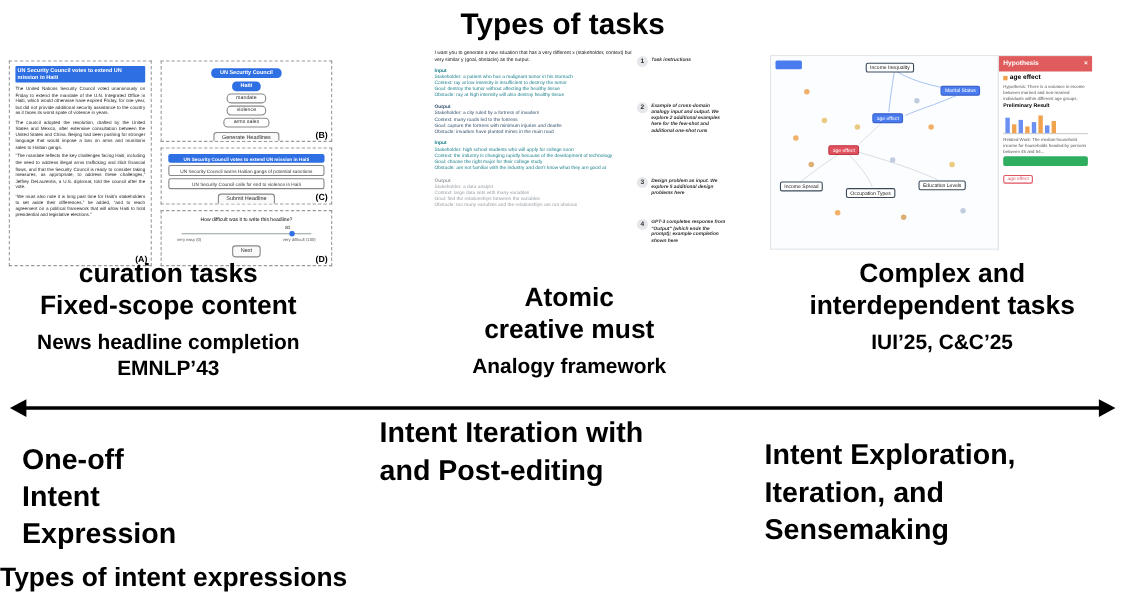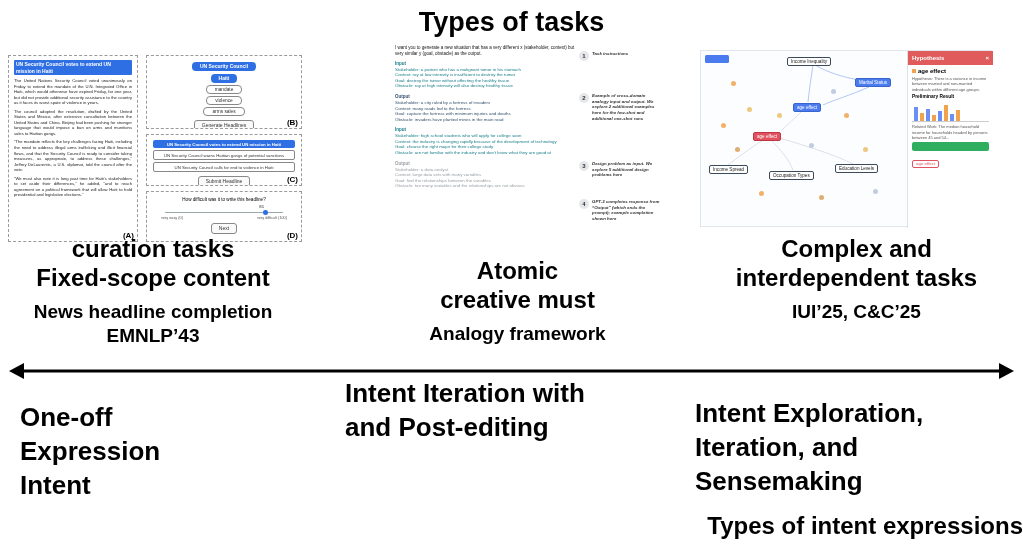--- a/index.html
+++ b/index.html
@@ -1,21 +1,21 @@
 <!DOCTYPE html>
 <html><head>
 <meta charset="utf-8">
 <style>
   *{box-sizing:border-box;margin:0;padding:0}
   html,body{width:1023px;height:555px;background:#fff;font-family:"Liberation Sans",sans-serif}
   .page{position:relative;width:1023px;height:555px;background:#fff;overflow:hidden;color:#000}
   .abs{position:absolute}
 
   .title-top{top:7px;left:0;width:100%;text-align:center;font-size:27px;font-weight:bold}
-  .title-bottom{top:512px;left:0;width:100%;text-align:right;font-size:24px;font-weight:bold}
+  .title-bottom{top:512px;left:0;width:100%;text-align:left;font-size:24px;font-weight:bold}
 
   .caption{position:absolute;text-align:center;font-weight:bold}
   .caption .h{font-size:24px;line-height:29px}
   .caption .s{font-size:19px;line-height:24px;margin-top:8px}
   .cap1{left:0;top:234px;width:306px}
   .cap2{left:350px;top:256px;width:335px}
   .cap3{left:690px;top:234px;width:333px}
 
   .intent{position:absolute;text-align:left;font-weight:bold;font-size:26px;line-height:34px}
   .int1{left:20px;top:400px;width:300px}
@@ -275,22 +275,22 @@
   </div>
 
   <svg class="arrow-svg" width="1007" height="22" viewBox="0 0 1007 22">
     <line x1="14" y1="11" x2="993" y2="11" stroke="#000" stroke-width="3.2"></line>
     <polygon points="16,3 1,11 16,19" fill="#000"></polygon>
     <polygon points="991,3 1006,11 991,19" fill="#000"></polygon>
   </svg>
 
   <div class="intent int1">
     <div>One-off</div>
+    <div>Intent</div>
     <div>Expression</div>
-    <div>Intent</div>
   </div>
   <div class="intent int2">
     <div>Intent Iteration with</div>
     <div>and Post-editing</div>
   </div>
   <div class="intent int3">
     <div>Intent Exploration,</div>
     <div>Iteration, and</div>
     <div>Sensemaking</div>
   </div>

